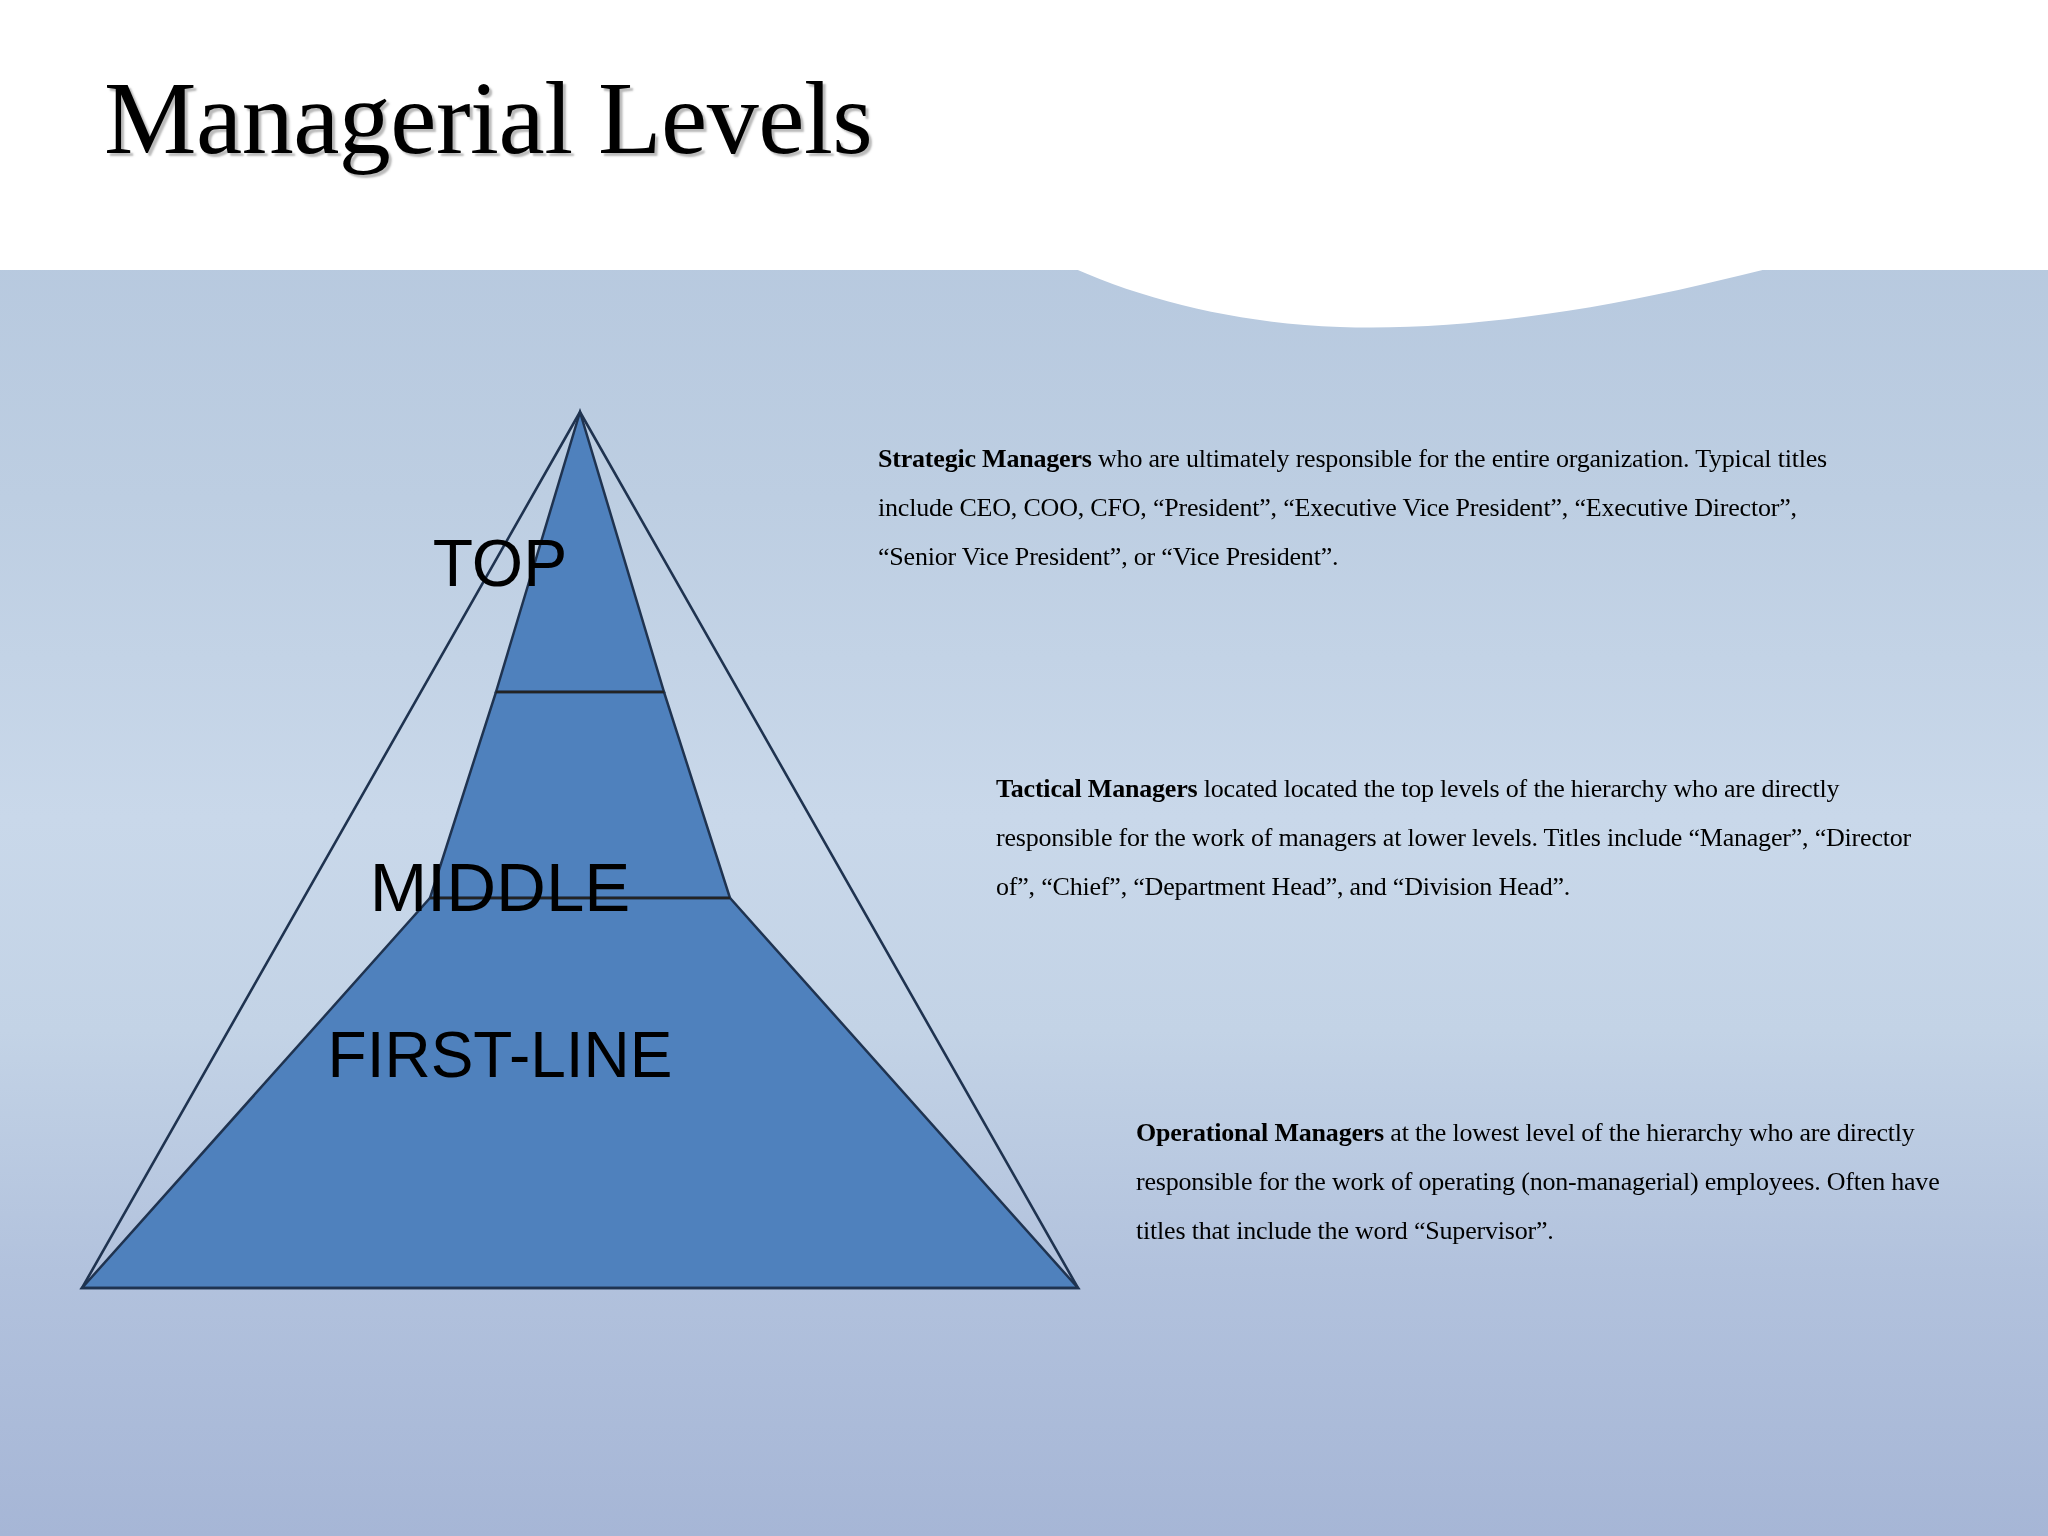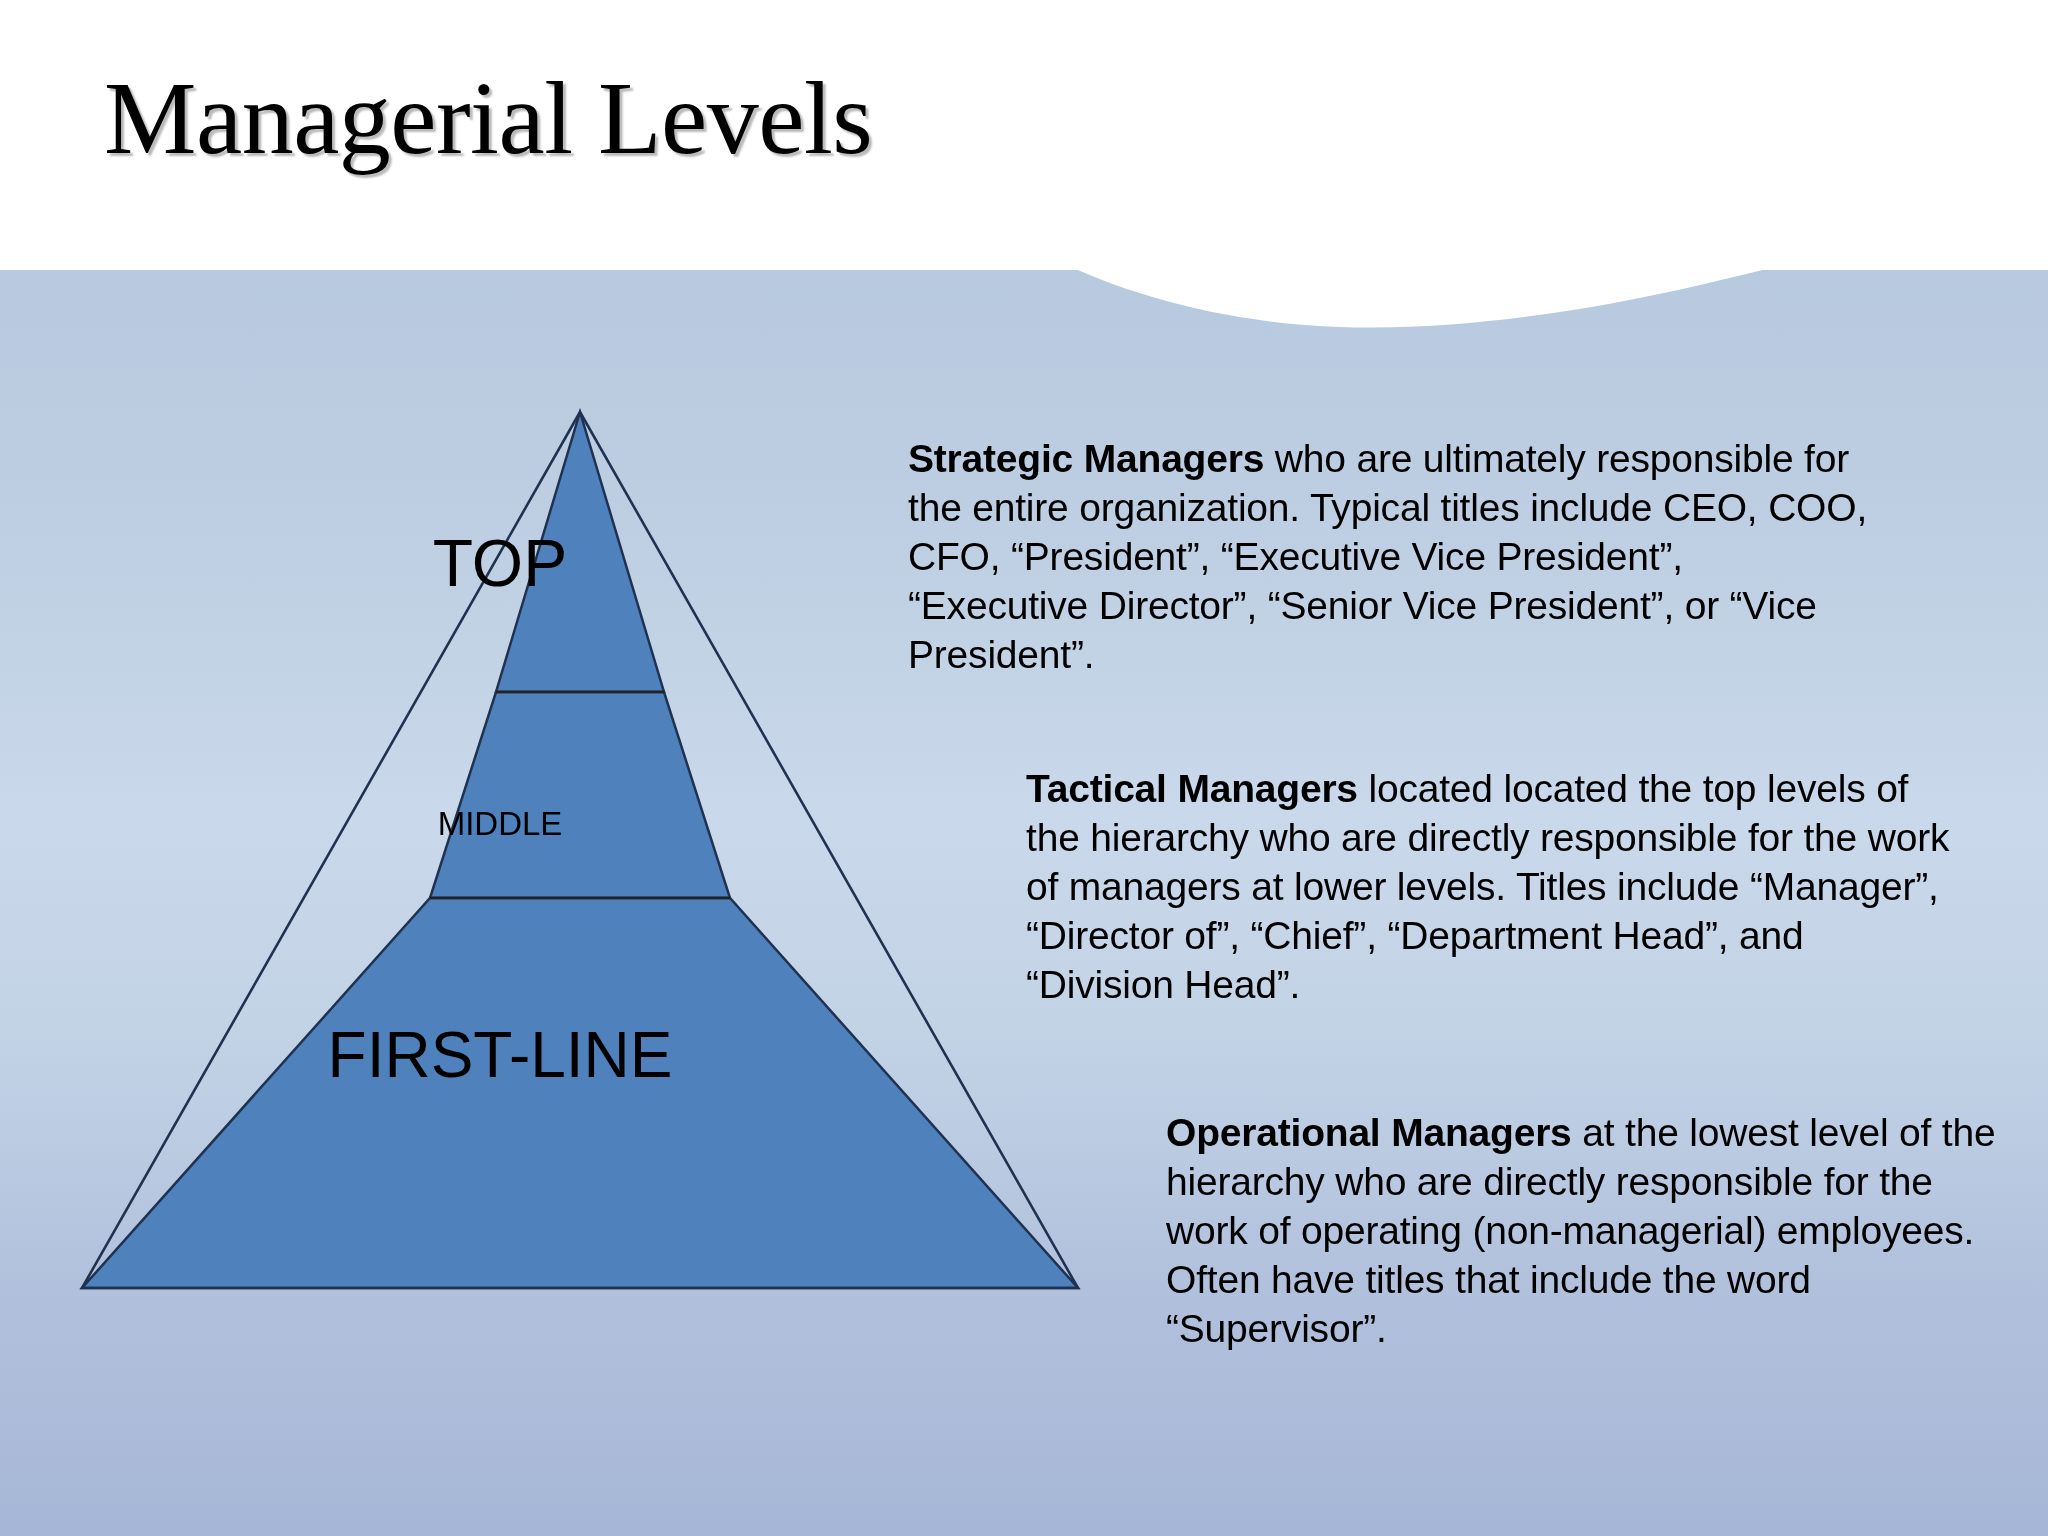--- a/index.html
+++ b/index.html
@@ -80,41 +80,40 @@
     z-index: 4;
   }
   #label-top {
     left: 300px;
     top: 525px;
     width: 400px;
     font-size: 66px;
   }
   #label-middle {
     left: 250px;
-    top: 805px;
+    top: 848px;
     width: 500px;
-    font-size: 33px;
+    font-size: 69px;
   }
   #label-firstline {
     left: 180px;
     top: 1018px;
     width: 640px;
     font-size: 64px;
   }
 
   
   .desc {
     position: absolute;
-    font-family: Liberation Sans, sans-serif;
-    font-size: 39px;
+    font-family: Liberation Serif, serif;
+    font-size: 26px;
     line-height: 49px;
     color: #000000;
     z-index: 4;
     letter-spacing: -0.2px;
-    margin-left: 30px;
   }
   .desc b {
     font-weight: 700;
   }
   #desc-strategic {
     left: 878px;
     top: 434px;
     width: 960px;
   }
   #desc-tactical {

